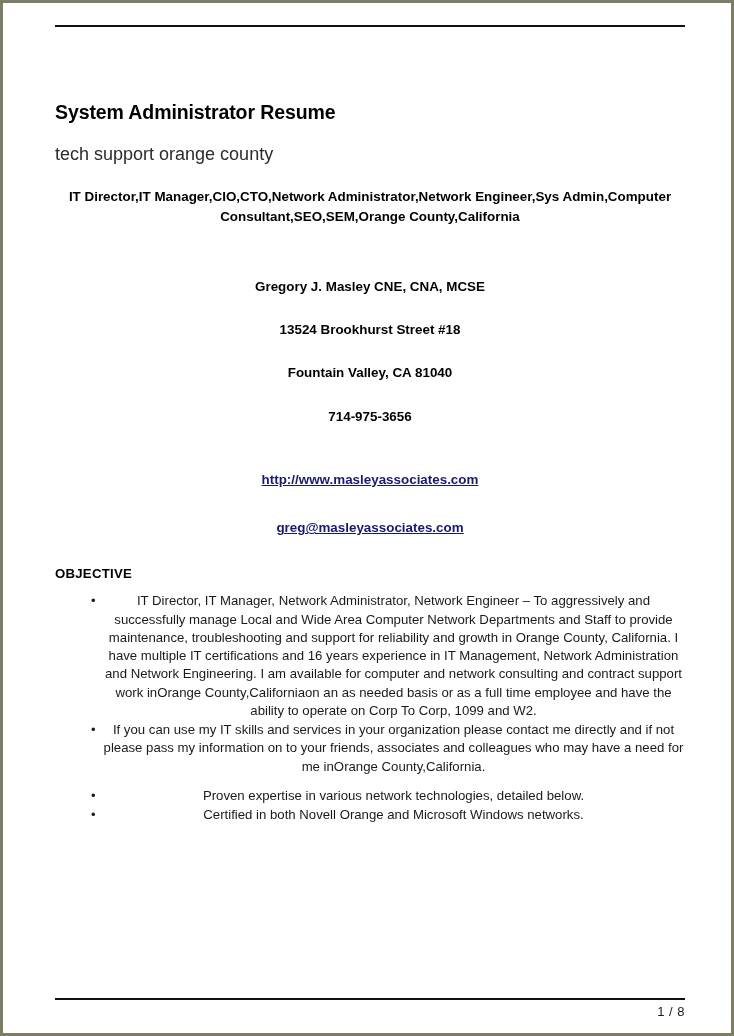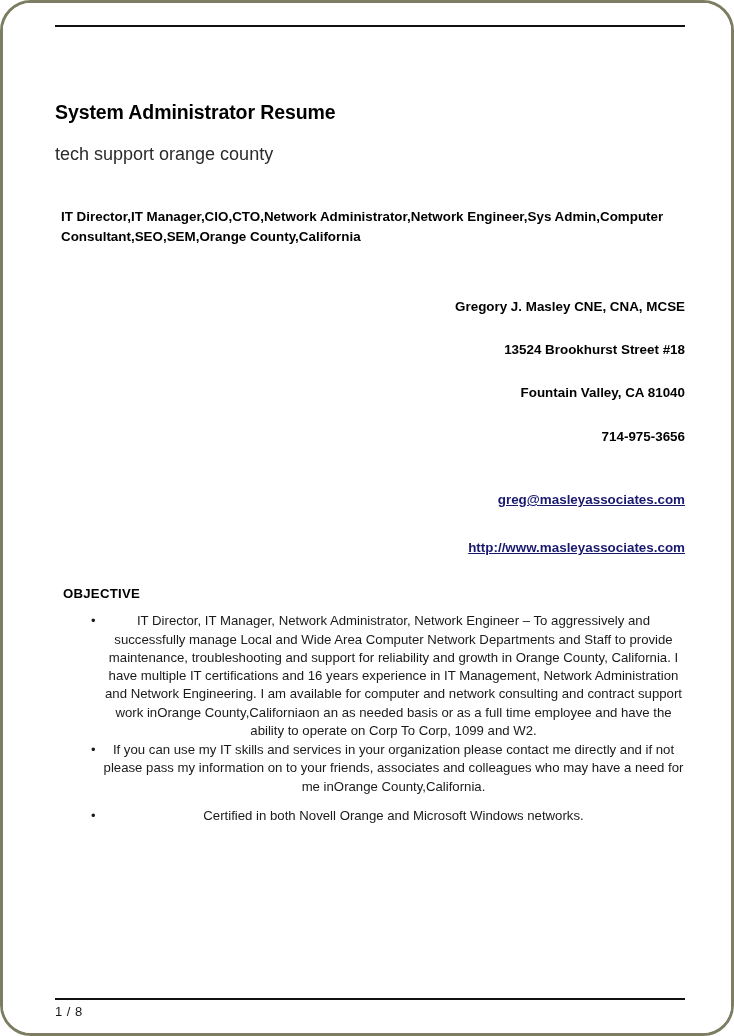--- a/index.html
+++ b/index.html
@@ -19,21 +19,20 @@
     position: relative;
     box-sizing: border-box;
     width: 734px;
     height: 1036px;
     background: #ffffff;
     border-left: 3px solid #7d7d63;
     border-right: 3px solid #7d7d63;
     border-top: 3px solid #7d7d63;
     border-bottom: 3px solid #7d7d63;
     overflow: hidden;
-    border-radius: 31px;
   }
   #page::before {
     content: "";
     position: absolute;
     inset: 0;
     border: 1px solid #fdfdf4;
     pointer-events: none;
   }
 
   
@@ -58,21 +57,21 @@
     width: 630px;
     height: 0;
     border-top: 2px solid #111111;
   }
 
   .page-number {
     position: absolute;
     left: 52px;
     top: 1001px;
     width: 630px;
-    text-align: left;
+    text-align: right;
     font-size: 13px;
     color: #1a1a1a;
     letter-spacing: 0.5px;
   }
 
   .content {
     position: absolute;
     left: 52px;
     top: 40px;
     width: 630px;
@@ -88,31 +87,32 @@
   }
 
   .tagline {
     margin-top: 19px;
     font-size: 18px;
     color: #2b2b2b;
     line-height: 1.3;
   }
 
   .keyword-line {
-    margin-top: 40px;
+    margin-top: 20px;
     font-size: 13.4px;
     font-weight: bold;
     color: #000000;
+    text-align: center;
     line-height: 1.52;
     padding: 0 6px;
   }
 
   .contact-block {
     margin-top: 50px;
-    text-align: right;
+    text-align: center;
   }
   .contact-line {
     font-size: 13.4px;
     font-weight: bold;
     color: #000000;
     margin-bottom: 26px;
     line-height: 1.3;
   }
   .contact-line.last-of-plain {
     margin-bottom: 45px;
@@ -122,21 +122,21 @@
     font-weight: bold;
     color: #191970;
     text-decoration: underline;
     display: inline-block;
   }
   .link-row {
     margin-bottom: 30px;
   }
 
   h2.section-head {
-    margin: 8px;
+    margin: 0;
     font-size: 13.2px;
     font-weight: bold;
     color: #000000;
     letter-spacing: 0.25px;
   }
   .sec-objective { margin-top: 39px; }
   .sec-highlights { margin-top: 52px; }
 
   ul.bullets {
     margin: 11px 0 0 0;
@@ -175,34 +175,35 @@
       <div class="tagline">tech support orange county</div>
 
       <div class="keyword-line">IT Director,IT Manager,CIO,CTO,Network Administrator,Network Engineer,Sys Admin,Computer Consultant,SEO,SEM,Orange County,California</div>
 
       <div class="contact-block">
         <div class="contact-line">Gregory J. Masley CNE, CNA, MCSE</div>
         <div class="contact-line">13524 Brookhurst Street #18</div>
         <div class="contact-line">Fountain Valley, CA 81040</div>
         <div class="contact-line last-of-plain">714-975-3656</div>
         <div class="link-row">
-          <a class="contact-link" href="#">greg@masleyassociates.com</a>
+          <a class="contact-link" href="#">http://www.masleyassociates.com</a>
         </div>
         <div class="link-row">
-          <a class="contact-link" href="#">http://www.masleyassociates.com</a>
+          <a class="contact-link" href="#">greg@masleyassociates.com</a>
         </div>
       </div>
 
       <h2 class="section-head sec-objective">OBJECTIVE</h2>
       <ul class="bullets">
         <li>IT Director, IT Manager, Network Administrator, Network Engineer – To aggressively and successfully manage Local and Wide Area Computer Network Departments and Staff to provide maintenance, troubleshooting and support for reliability and growth in Orange County, California. I have multiple IT certifications and 16 years experience in IT Management, Network Administration and Network Engineering. I am available for computer and network consulting and contract support work inOrange County,Californiaon an as needed basis or as a full time employee and have the ability to operate on Corp To Corp, 1099 and W2.</li>
         <li>If you can use my IT skills and services in your organization please contact me directly and if not please pass my information on to your friends, associates and colleagues who may have a need for me inOrange County,California.</li>
       </ul>
 
       <ul class="bullets">
+        <li>Proven expertise in various network technologies, detailed below.</li>
         <li>Certified in both Novell Orange and Microsoft Windows networks.</li>
       </ul>
 
     </div>
 
     <div class="rule-bottom"></div>
     <div class="page-number">1 / 8</div>
 
   </div>
 </div>

